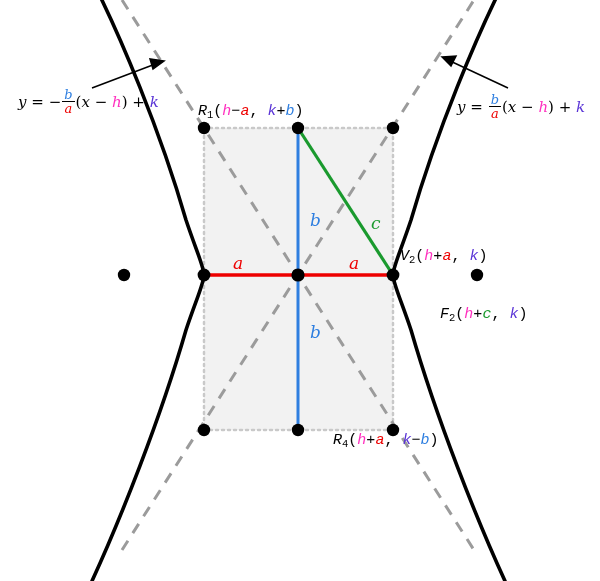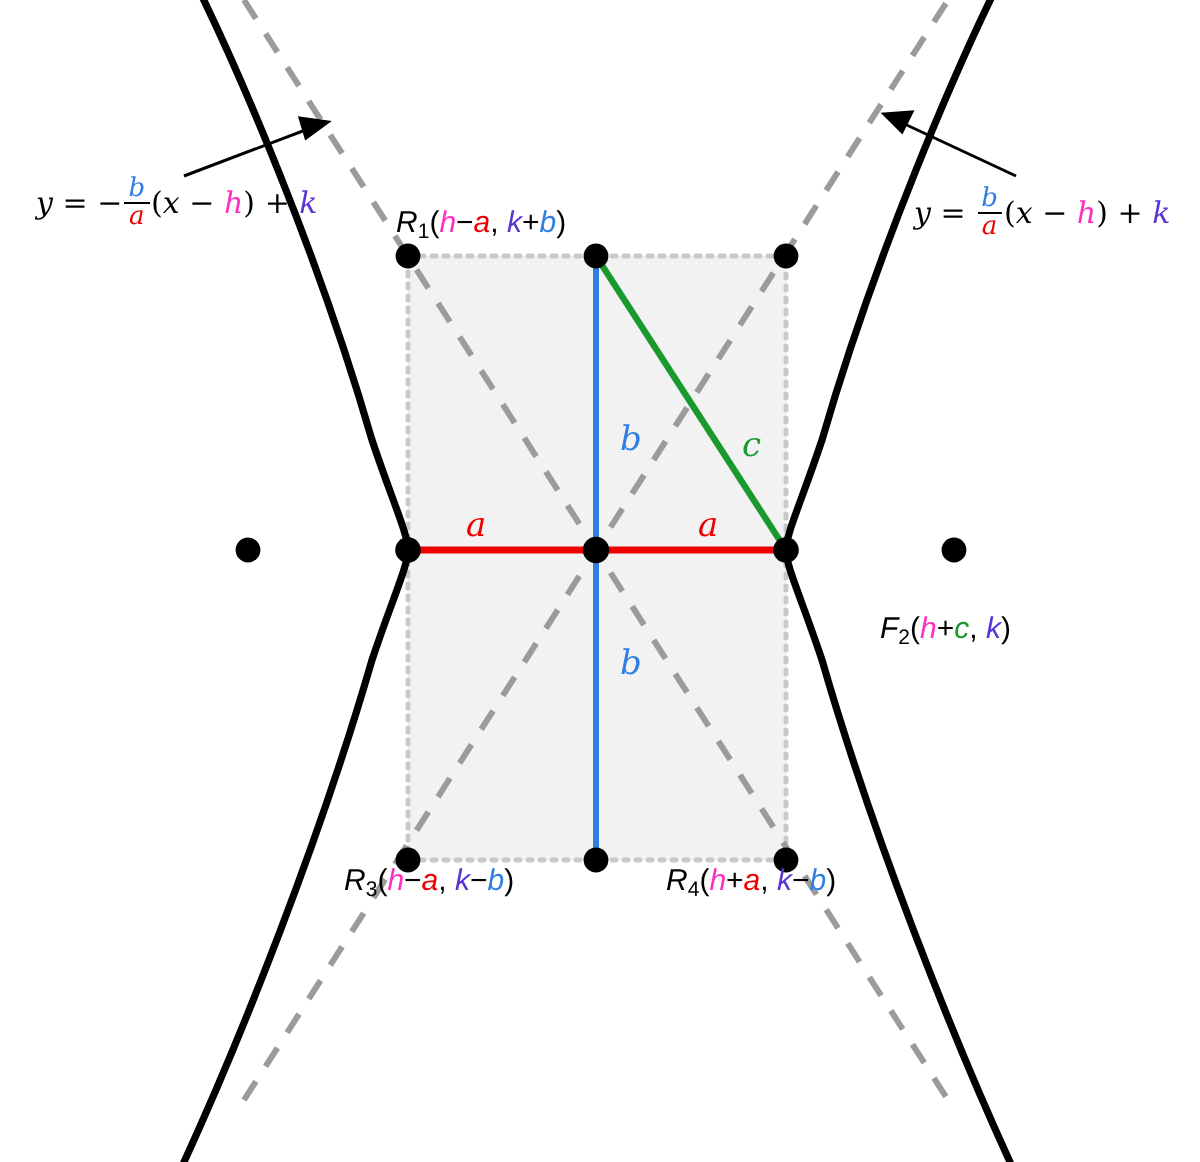--- a/index.html
+++ b/index.html
@@ -1,19 +1,19 @@
 <!DOCTYPE html>
 <html><head>
 <meta charset="utf-8">
 <style>
   html,body{margin:0;padding:0;background:#ffffff;}
   #stage{position:relative;width:600px;height:581px;background:#ffffff;overflow:hidden;
          font-family:"DejaVu Serif",serif;}
   svg.layer{position:absolute;left:0;top:0;width:600px;height:581px;}
-  .lbl{position:absolute;white-space:nowrap;font-family:Liberation Sans, sans-serif;
+  .lbl{position:absolute;white-space:nowrap;font-family:Liberation Mono, monospace;
        font-size:15px;color:#000000;font-style:italic;}
   .h{color:#ff2fbf;} .a{color:#ee0000;} .k{color:#5a34d6;}
   .b{color:#2f7fe0;} .c{color:#1a9a2e;}
   .sub{font-size:10.5px;vertical-align:-0.28em;font-style:normal;}
   .op{color:#000000;font-style:normal;}
   .paren{color:#000000;font-style:normal;}
   .seglabel{position:absolute;font-size:17px;font-style:italic;font-family:"DejaVu Serif",serif;}
   .eqbox{position:absolute;font-size:15px;font-style:italic;white-space:nowrap;}
   .frac{display:inline-block;vertical-align:-0.45em;text-align:center;line-height:1.0;
         margin:0 1px;position:relative;top:-1px;}
@@ -82,29 +82,29 @@
 
   <div class="eqbox" style="left:457px; top:94px;">
     <span class="eqtext">y</span><span class="op">&nbsp;</span><span class="op">=</span><span class="op">&nbsp;</span><span class="frac"><span class="num b">b</span><span class="den a">a</span></span><span class="paren">(</span><span class="eqtext">x</span><span class="op">&nbsp;</span><span class="op">−</span><span class="op">&nbsp;</span><span class="h">h</span><span class="paren">)</span><span class="op">&nbsp;</span><span class="op">+</span><span class="op">&nbsp;</span><span class="k">k</span>
   </div>
 
   <div class="lbl" style="left:198px; top:103px;">
     <span>R</span><span class="sub">1</span><span class="paren">(</span><span class="h">h</span><span class="op">−</span><span class="a">a</span><span class="op">, </span><span class="k">k</span><span class="op">+</span><span class="b">b</span><span class="paren">)</span>
   </div>
 
 
-  <div class="lbl" style="left:172px; top:432px;">
-    <span>R</span><span class="sub">3</span><span class="paren">(</span><span class="h">h</span><span class="op">−</span><span class="a">a</span><span class="op">, </span><span class="k">k</span><span class="op">−</span><span class="b">b</span><span class="paren">)</span>
-  </div>
 
   <div class="lbl" style="left:333px; top:432px;">
     <span>R</span><span class="sub">4</span><span class="paren">(</span><span class="h">h</span><span class="op">+</span><span class="a">a</span><span class="op">, </span><span class="k">k</span><span class="op">−</span><span class="b">b</span><span class="paren">)</span>
   </div>
 
 
+  <div class="lbl" style="left:400px; top:248px;">
+    <span>V</span><span class="sub">2</span><span class="paren">(</span><span class="h">h</span><span class="op">+</span><span class="a">a</span><span class="op">, </span><span class="k">k</span><span class="paren">)</span>
+  </div>
 
 
   <div class="lbl" style="left:440px; top:285px;margin-top:21px;">
     <span>F</span><span class="sub">2</span><span class="paren">(</span><span class="h">h</span><span class="op">+</span><span class="c">c</span><span class="op">, </span><span class="k">k</span><span class="paren">)</span>
   </div>
 
   <div class="seglabel a" style="left:233px; top:253px;">a</div>
 
   <div class="seglabel a" style="left:349px; top:253px;">a</div>
 

